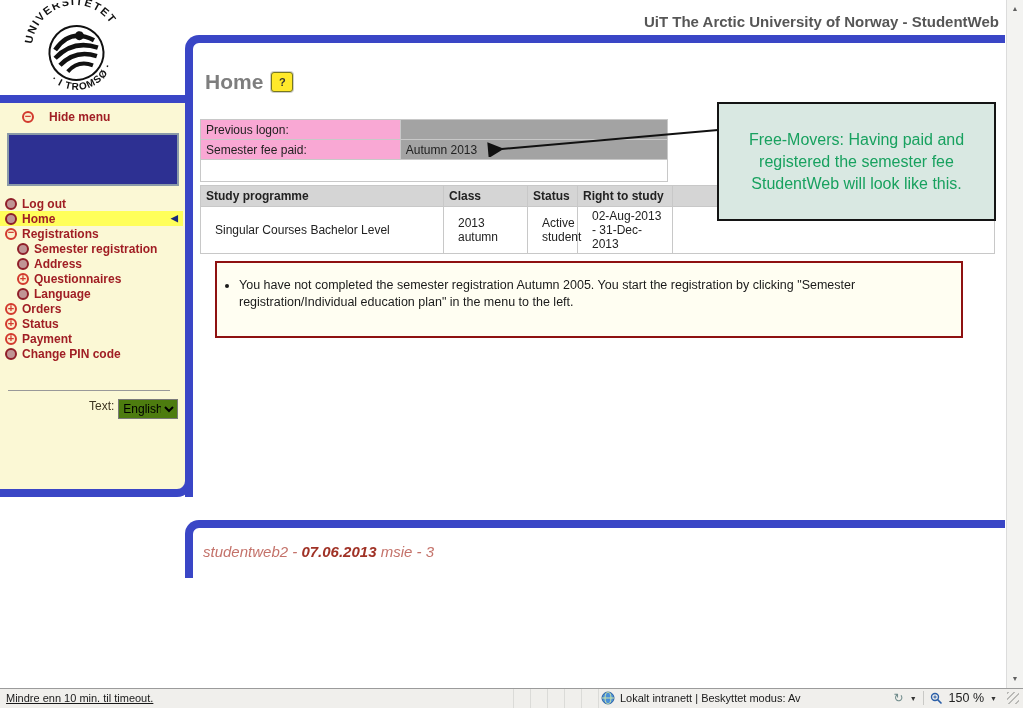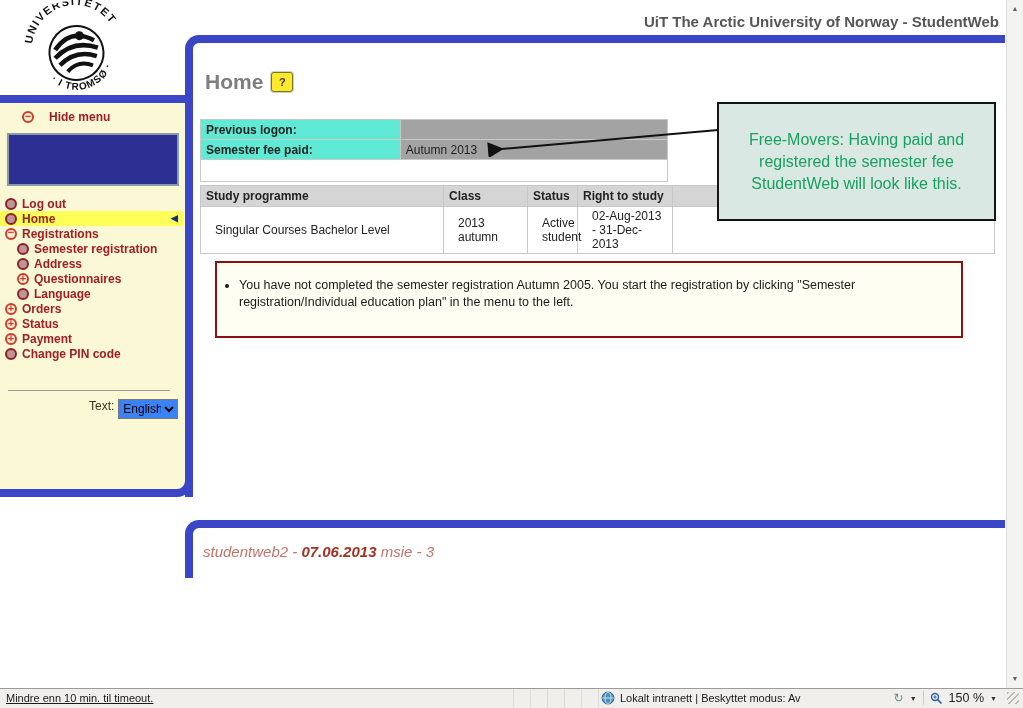--- a/index.html
+++ b/index.html
@@ -34,33 +34,33 @@
   .mi{width:12px;height:12px;border-radius:50%;box-sizing:border-box;flex:0 0 12px;
       display:flex;align-items:center;justify-content:center;}
   .mi[data-icon="bullet"]{background:#C09595;border:2px solid #8F1F29;}
   .mi[data-icon="plus"],.mi[data-icon="minus"]{background:#FAF0CE;border:2px solid #D23A2E;
       color:#D23A2E;font-size:11px;font-weight:bold;line-height:1;}
   .mi[data-icon="plus"]::after{content:"+";margin-top:-1px;}
   .mi[data-icon="minus"]::after{content:"−";margin-top:-2px;}
   #side-divider{left:8px;top:390px;width:162px;height:1px;background:#999;}
   #lang-row{left:73px;top:399px;display:flex;align-items:flex-start;gap:4px;font-size:12px;color:#3c3420;margin-left:16px;}
   #lang-select{width:60px;height:20px;font-size:12px;font-family:"Liberation Sans",sans-serif;
-      border:1px solid #7a7a7a;background:#3b82f6;}
+      border:1px solid #7a7a7a;background:#4d7c0f;}
 
   
   #heading-row{left:205px;top:70px;display:flex;align-items:center;gap:8px;}
   #page-heading{font-size:21px;font-weight:bold;color:#7E7E7E;}
   #help-icon{width:20px;height:18px;background:#FFE92B;border:1px solid #77771f;border-radius:3px;
       box-shadow:0 0 0 1px #cfcfcf;display:flex;align-items:center;justify-content:center;
       font-size:11px;font-weight:bold;color:#333;cursor:pointer;}
 
   table{border-collapse:collapse;font-size:12px;}
   td,th{border:1px solid #C8C8C8;padding:2px 5px;vertical-align:middle;text-align:left;}
   #info-table{left:200px;top:119px;width:468px;}
-  #info-table td.lbl{background:#5eead4;font-weight:bold;width:190px;height:15px;}
+  #info-table td.lbl{background:#f9a8d4;font-weight:normal;width:190px;height:15px;}
   #info-table td.val{background:#a3a3a3;width:258px;}
   #info-table td.emptyrow{height:17px;background:#fff;}
 
   #study-table{left:200px;top:185px;width:795px;table-layout:fixed;}
   #study-table th{background:#D5D5D5;font-weight:bold;height:16px;white-space:nowrap;overflow:hidden;}
   #study-table td{background:#fff;height:34px;padding-left:14px;}
 
   #callout{left:717px;top:102px;width:279px;height:119px;box-sizing:border-box;z-index:5;
       background:#D9E8E2;border:2px solid #141414;display:flex;align-items:center;justify-content:center;
       text-align:center;font-size:16px;line-height:22px;color:#18A15F;padding:4px 10px;}

